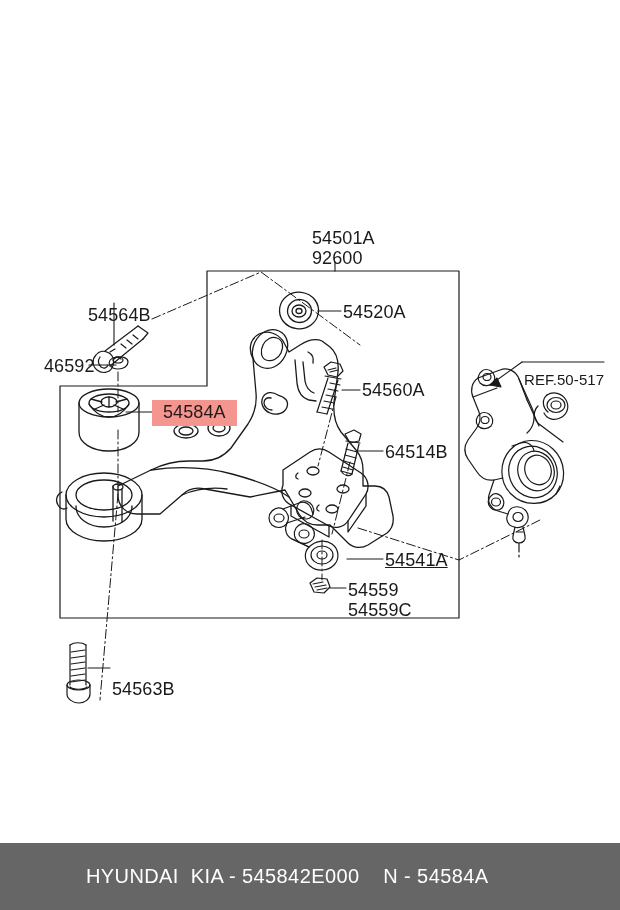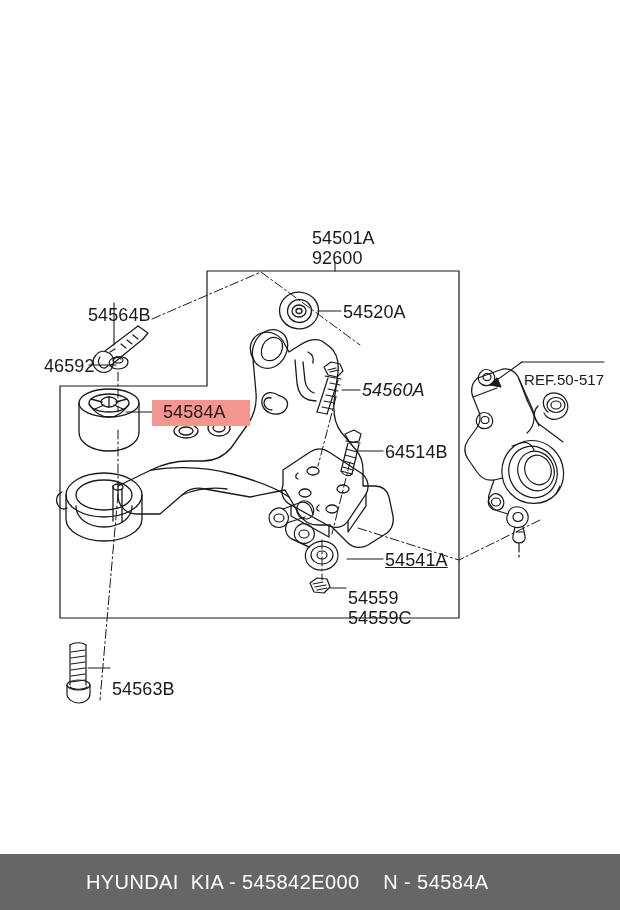--- a/index.html
+++ b/index.html
@@ -31,38 +31,38 @@
     font-family: "Liberation Sans", sans-serif;
     font-size: 18px;
     line-height: 19px;
     color: #1a1a1a;
     white-space: nowrap;
     letter-spacing: 0.1px;
   }
   .callout.hl {
     background: #f59590;
     color: #231a18;
-    padding: 3px 24px 4px 11px;
+    padding: 3px 11px 4px 11px;
   }
   .callout.stacked {
     line-height: 20px;
   }
   .ref-label {
     position: absolute;
     font-size: 15px;
     color: #1a1a1a;
     white-space: nowrap;
     letter-spacing: 0.1px;
   }
   #footer-bar {
     position: absolute;
     left: 0;
     bottom: 0;
     width: 620px;
-    height: 56px;
+    height: 67px;
     background: #666666;
     display: flex;
     align-items: center;
   }
   #footer-text {
     color: #ffffff;
     font-family: "Liberation Sans", sans-serif;
     font-size: 20px;
     letter-spacing: 0.4px;
     padding-left: 86px;
@@ -417,27 +417,27 @@
   </div>
 
   <div class="callout" style="left:88px; top:287px;margin-top:19px;">54564B</div>
 
   <div class="callout" style="left:44px; top:357px;">46592</div>
 
   <div class="callout hl" style="left:152px; top:400px;">54584A</div>
 
   <div class="callout" style="left:343px; top:303px;">54520A</div>
 
-  <div class="callout" style="left:362px; top:381px;font-style:italic;">54560A</div>
+  <div class="callout" style="left:362px; top:381px;">54560A</div>
 
   <div class="callout" style="left:385px; top:443px;">64514B</div>
 
   <div class="callout" style="left:385px; top:551px;text-decoration:underline;">54541A</div>
 
-  <div class="callout stacked" style="left:348px; top:580px;margin-top:8px;">
+  <div class="callout stacked" style="left:348px; top:580px;">
     <div>54559</div>
     <div>54559C</div>
   </div>
 
   <div class="callout" style="left:112px; top:680px;">54563B</div>
 
   <div class="ref-label" style="left:524px; top:331px;margin-top:40px;">REF.50-517</div>
 
   <div id="footer-bar">
     <span id="footer-text">HYUNDAI  KIA - 545842E000    N - 54584A</span>

